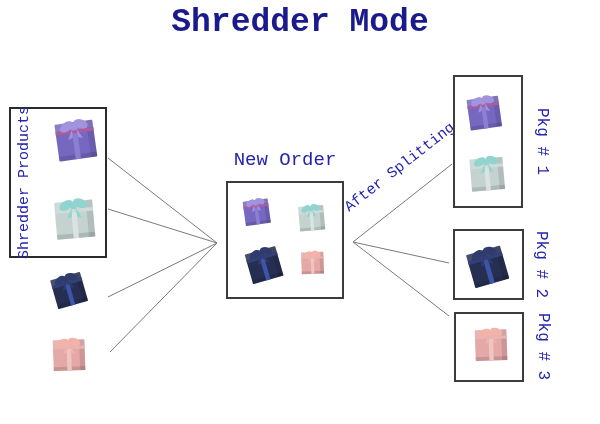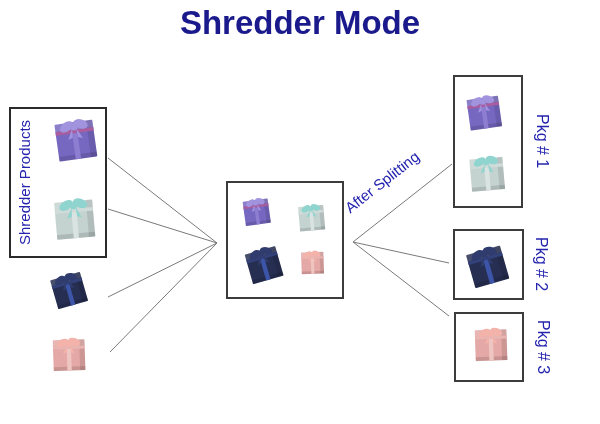--- a/index.html
+++ b/index.html
@@ -1,18 +1,18 @@
 <!DOCTYPE html>
 <html style="--title: #1a1a8c; --label: #2424ae; --line: #7a7a7a; --border: #3c3c3c;"><head>
 <meta charset="utf-8">
 <style>
   html,body { margin:0; padding:0; background:#ffffff; }
   .canvas {
     position:relative; width:600px; height:424px; background:#ffffff;
-    font-family:Liberation Sans, sans-serif;
+    font-family:Liberation Mono, monospace;
     overflow:hidden;
   }
   .title {
     position:absolute; left:0; top:4px; width:100%; text-align:center;
     font-size:33px; font-weight:bold; color:var(--title,#1a1a8c);
     letter-spacing:0;
   }
   .connectors { position:absolute; left:0; top:0; pointer-events:none; }
   .conn { stroke:var(--line,#7a7a7a); stroke-width:1; }
 
@@ -110,20 +110,21 @@
       </svg>
   </div>
 
   <svg class="gift g-ln" viewBox="0 0 100 100" style="--body: #262e52; --ribbon: #3d55a8; --band: #33417a; --bow: #2f3c6d;">
       <use href="#gift-shape"></use>
     </svg>
   <svg class="gift g-lk" viewBox="0 0 100 100" style="--body: #e4a8a6; --ribbon: #efc5c1; --band: #e9b5b2; --bow: #f3b2aa;">
       <use href="#gift-shape"></use>
     </svg>
 
+  <div class="center-label">New Order</div>
   <div class="box center-box">
     <svg class="gift g-cp" viewBox="0 0 100 100" style="--body: #7667c0; --ribbon: #8d7ed2; --band: #a85d9e; --bow: #a193dd;">
         <use href="#gift-shape"></use>
       </svg>
     <svg class="gift g-cm" viewBox="0 0 100 100" style="--body: #c5d3d0; --ribbon: #d9e3e1; --band: #cfdbd9; --bow: #8fd4ce;">
         <use href="#gift-shape"></use>
       </svg>
     <svg class="gift g-cn" viewBox="0 0 100 100" style="--body: #262e52; --ribbon: #3d55a8; --band: #33417a; --bow: #2f3c6d;">
         <use href="#gift-shape"></use>
       </svg>

